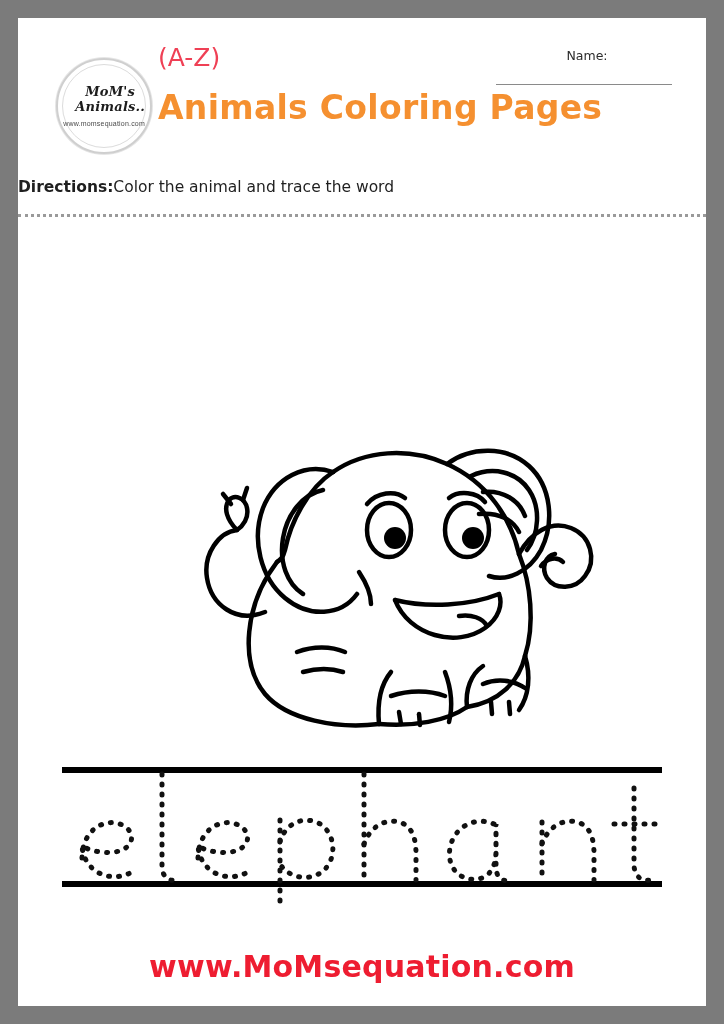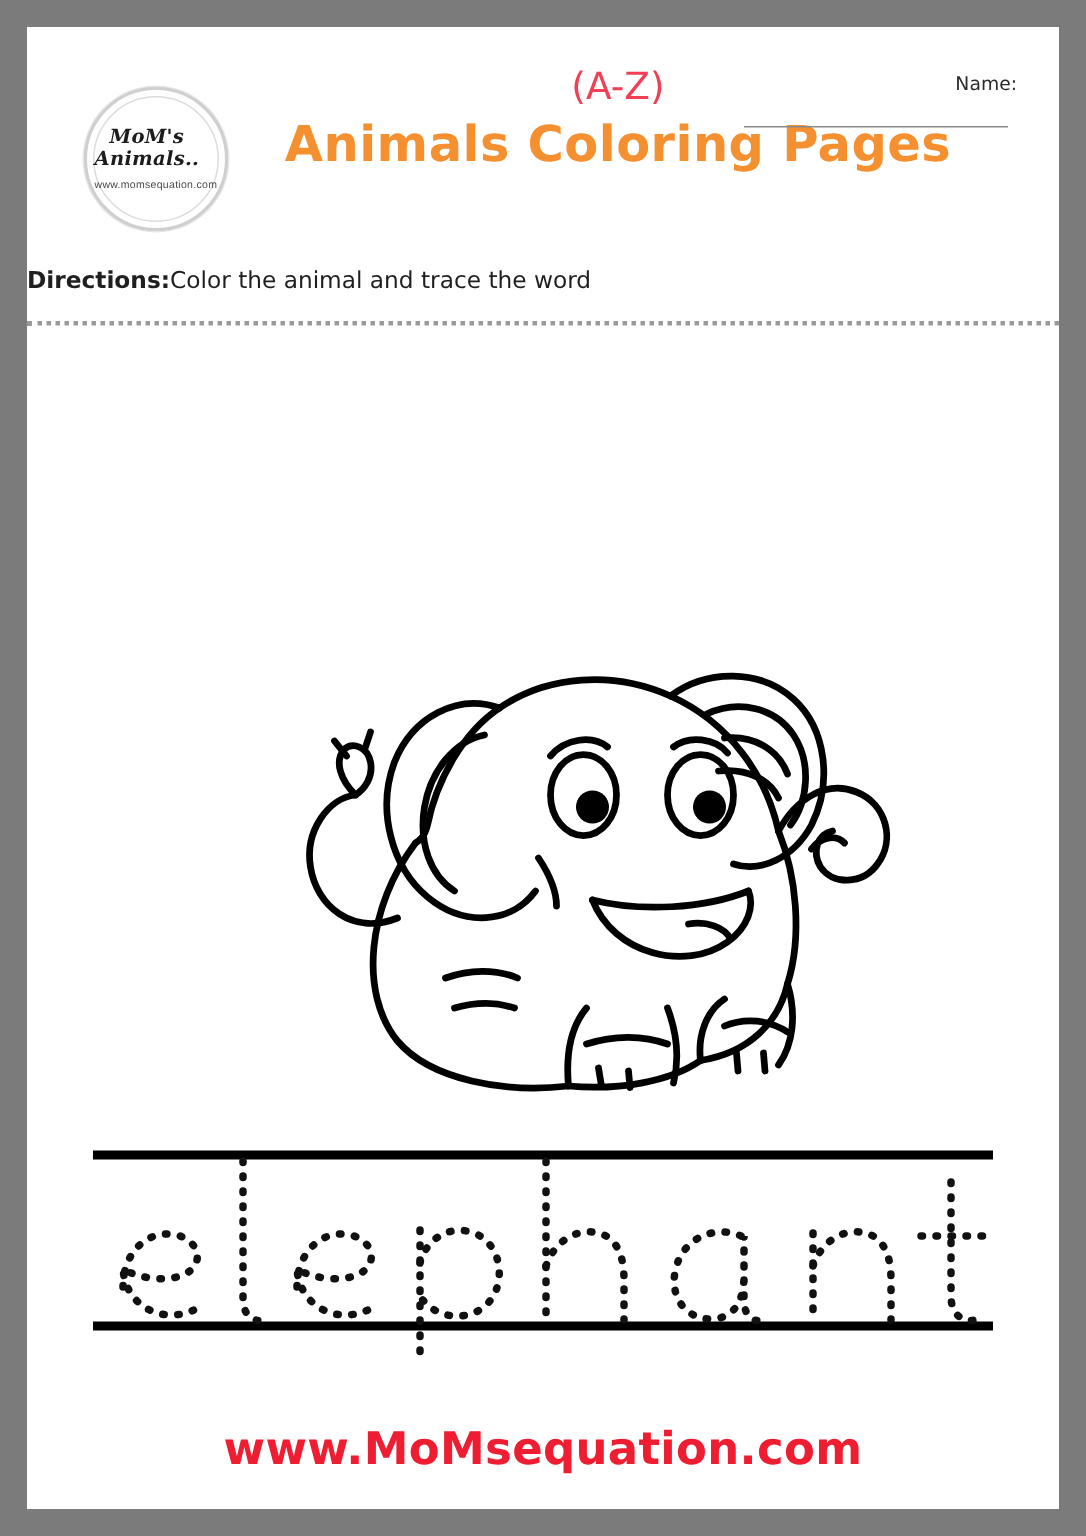--- a/index.html
+++ b/index.html
@@ -50,21 +50,21 @@
     background: #ffffff;
     box-shadow: 0 0 0 1px #e6e6e6;
   }
   .logo-inner {
     position: absolute;
     inset: 6px;
     border-radius: 50%;
     border: 1px solid #dcdcdc;
     display: flex;
     flex-direction: column;
-    align-items: flex-start;
+    align-items: flex-end;
     justify-content: center;
   }
   .logo-script {
     font-family: "DejaVu Serif", serif;
     font-style: italic;
     font-weight: bold;
     font-size: 13px;
     line-height: 1.15;
     color: #1c1c1c;
     text-align: center;
@@ -75,44 +75,43 @@
     font-size: 7px;
     color: #4a4a4a;
     letter-spacing: .2px;
   }
 
   .title-block {
     position: absolute;
     left: 140px;
     right: 40px;
     top: 26px;
-    text-align: center;
   }
   .title-az {
     font-size: 25px;
     color: #ef4055;
     font-family: "DejaVu Sans", sans-serif;
     line-height: 1.15;
   }
   .title-main {
     font-size: 33px;
     font-weight: bold;
     color: #f59030;
     font-family: "DejaVu Sans", sans-serif;
     line-height: 1.25;
     letter-spacing: .3px;
-    margin-top: 2px;
+    margin-top: 14px;
   }
 
   .name-field {
     position: absolute;
     right: 28px;
     top: 30px;
     width: 182px;
-    text-align: right;
+    text-align: center;
     margin-left: 20px;
   }
   .name-label {
     font-size: 12.5px;
     color: #2b2b2b;
     font-family: "DejaVu Sans", sans-serif;
   }
   .name-line {
     margin-top: 20px;
     border-bottom: 1.5px solid #8a8a8a;

